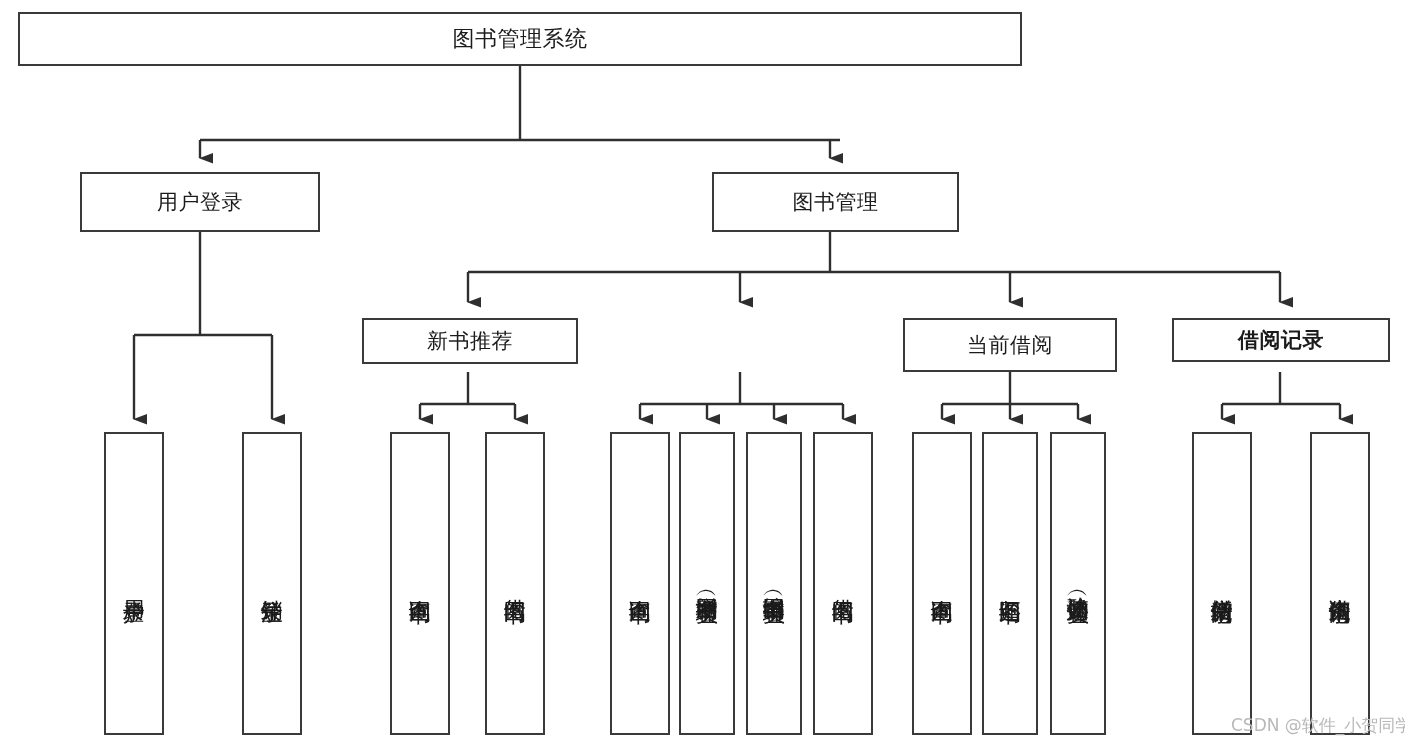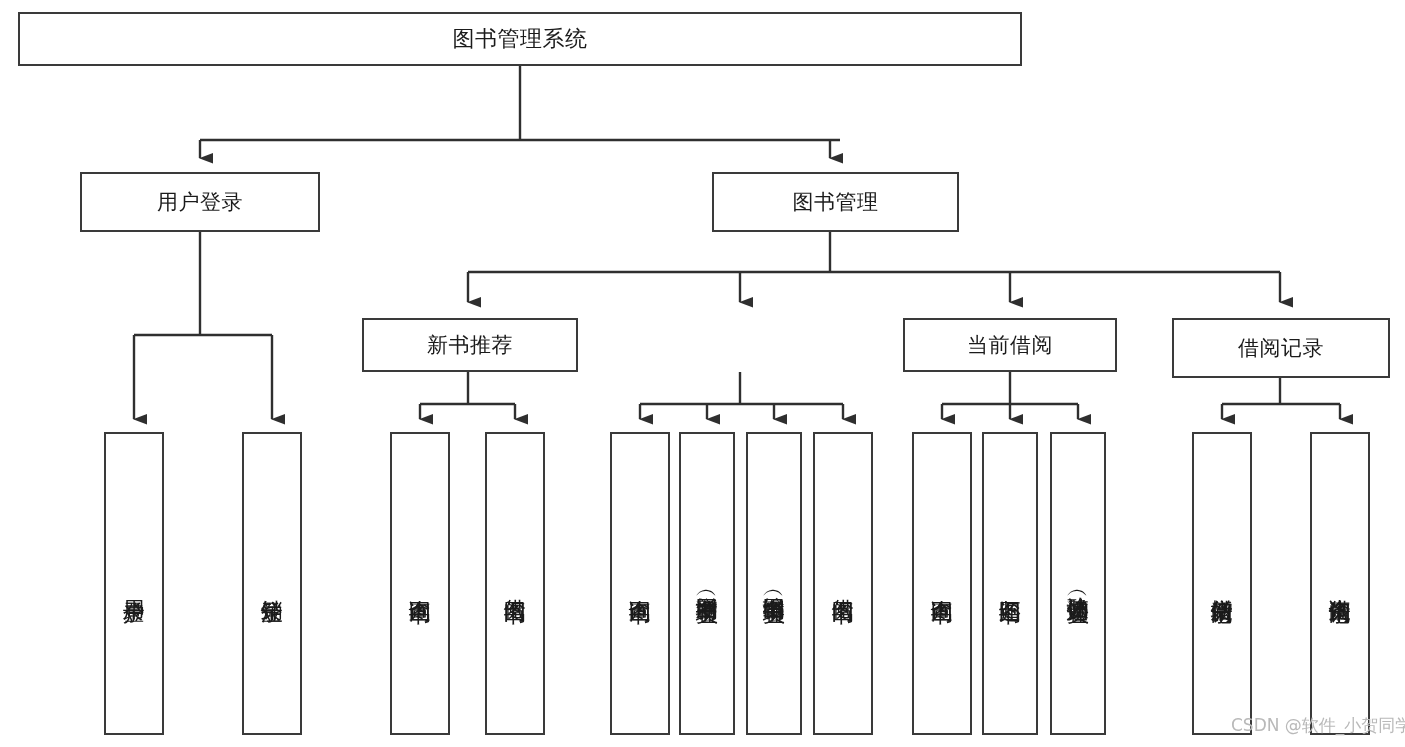--- a/index.html
+++ b/index.html
@@ -132,27 +132,27 @@
     <span class="label">图书管理系统</span>
   </div>
 
   <div class="node horiz" style="left:80px; top:172px; width:240px; height:60px;">
     <span class="label">用户登录</span>
   </div>
   <div class="node horiz" style="left:712px; top:172px; width:247px; height:60px;">
     <span class="label">图书管理</span>
   </div>
 
-  <div class="node horiz" style="left:362px; top:318px; width:216px; height:54px;">
+  <div class="node horiz" style="left:362px; top:318px; width:216px; height:46px;">
     <span class="label">新书推荐</span>
   </div>
   <div class="node horiz" style="left:903px; top:318px; width:214px; height:54px;">
     <span class="label">当前借阅</span>
   </div>
-  <div class="node horiz" style="left:1172px; top:318px; width:218px; height:60px;">
+  <div class="node horiz" style="left:1172px; top:318px; width:218px; height:44px;font-weight:bold;">
     <span class="label">借阅记录</span>
   </div>
 
   <div class="node vert" style="left:104px; top:432px; width:60px; height:303px;">
     <span class="label">用户登录</span>
   </div>
   <div class="node vert" style="left:242px; top:432px; width:60px; height:303px;">
     <span class="label">注销登录</span>
   </div>
 

